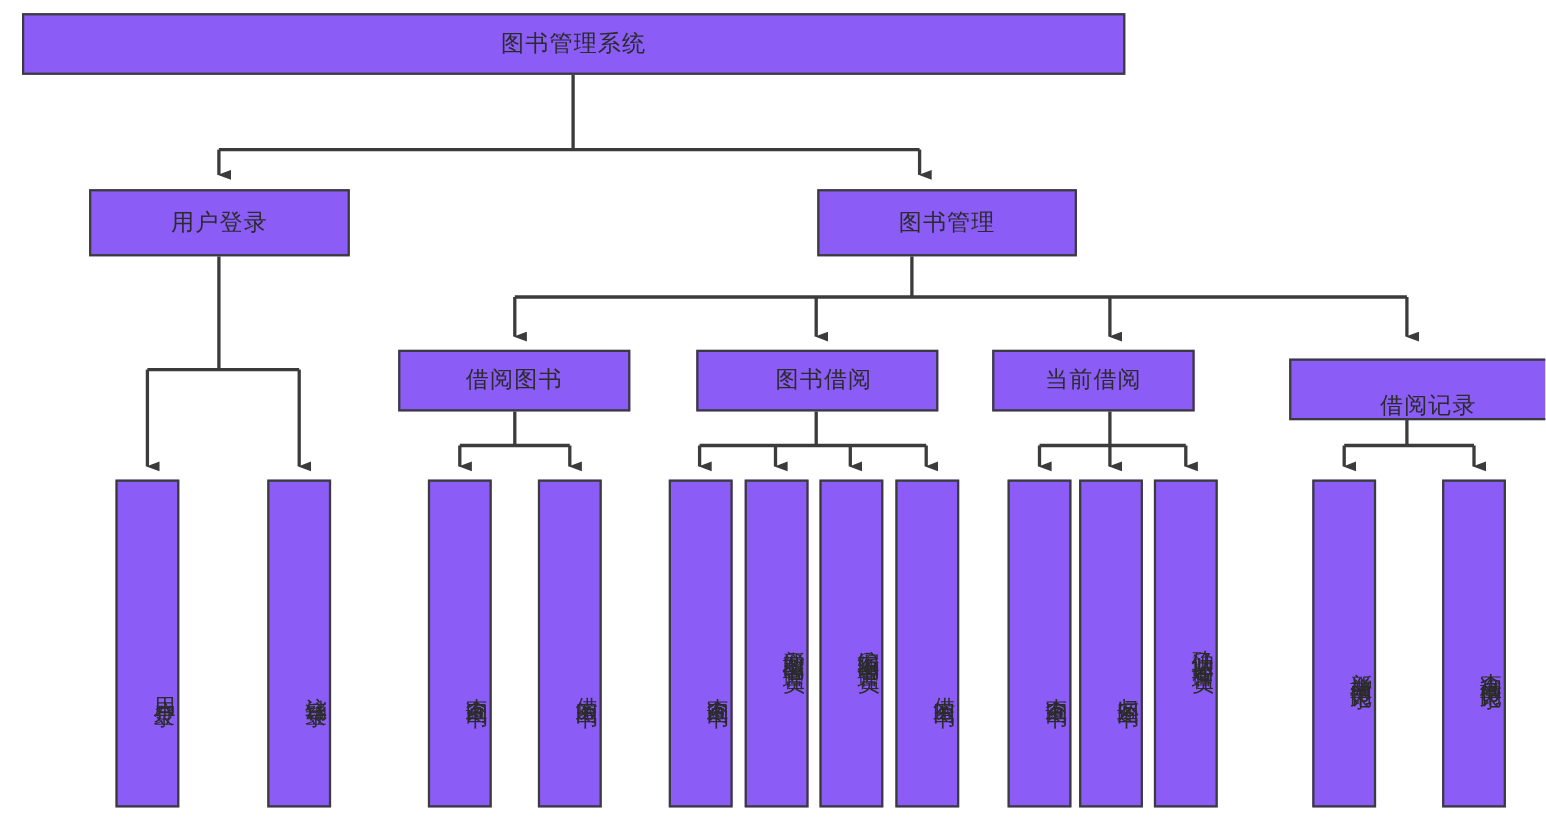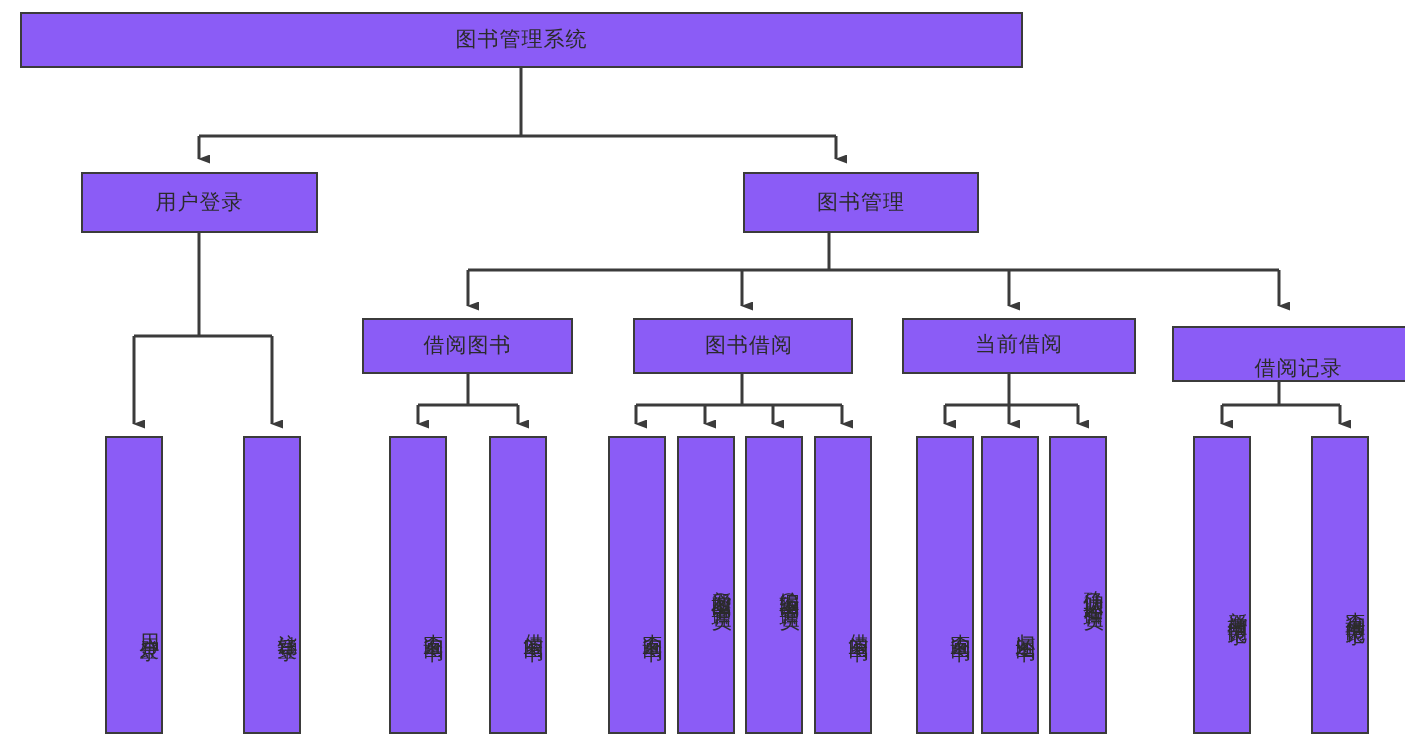--- a/index.html
+++ b/index.html
@@ -128,21 +128,21 @@
   <div class="node horiz" style="left:711px; top:172px; width:236px; height:61px;margin-left:32px;">
     <span class="label">图书管理</span>
   </div>
 
   <div class="node horiz" style="left:362px; top:318px; width:211px; height:56px;">
     <span class="label">借阅图书</span>
   </div>
   <div class="node horiz" style="left:633px; top:318px; width:220px; height:56px;padding-left:12px;">
     <span class="label">图书借阅</span>
   </div>
-  <div class="node horiz" style="left:902px; top:318px; width:234px; height:56px;font-family:Liberation Mono, monospace;">
+  <div class="node horiz" style="left:902px; top:318px; width:184px; height:56px;">
     <span class="label">当前借阅</span>
   </div>
   <div class="node horiz" style="left:1172px; top:326px; width:253px; height:56px;align-items:flex-end;">
     <span class="label">借阅记录</span>
   </div>
 
   <div class="node vert" style="left:105px; top:436px; width:58px; height:298px; padding-top:78px;">
     <span class="label">用户登录</span>
   </div>
   <div class="node vert" style="left:243px; top:436px; width:58px; height:298px; padding-top:78px;">

